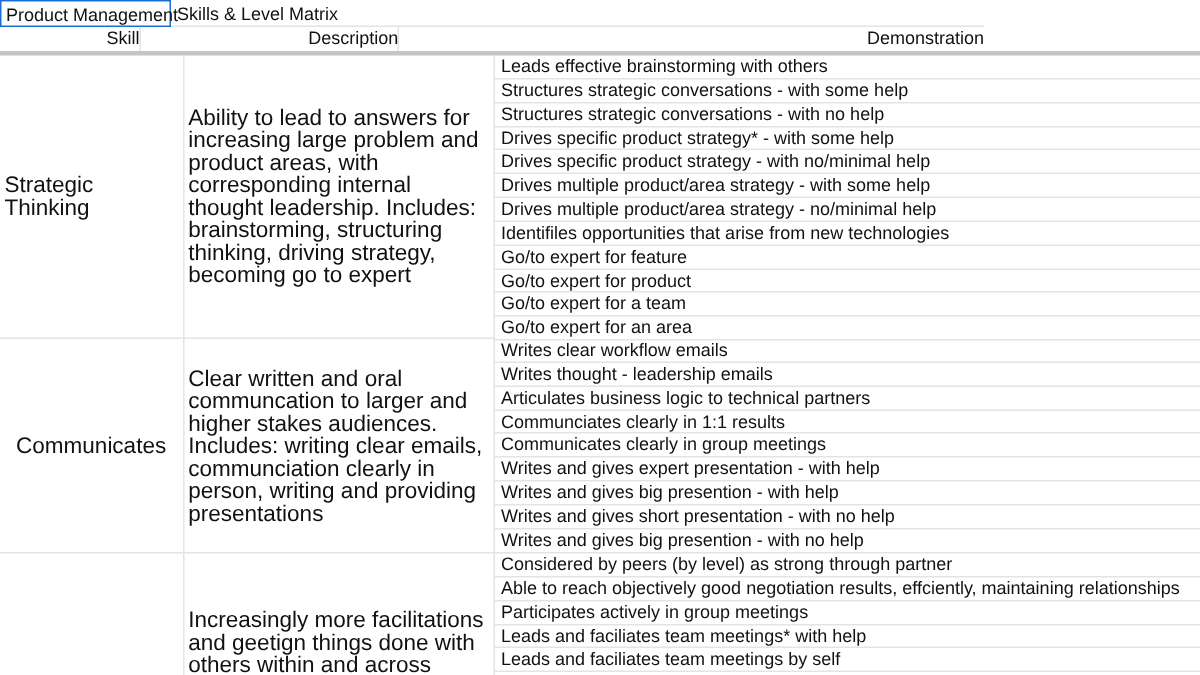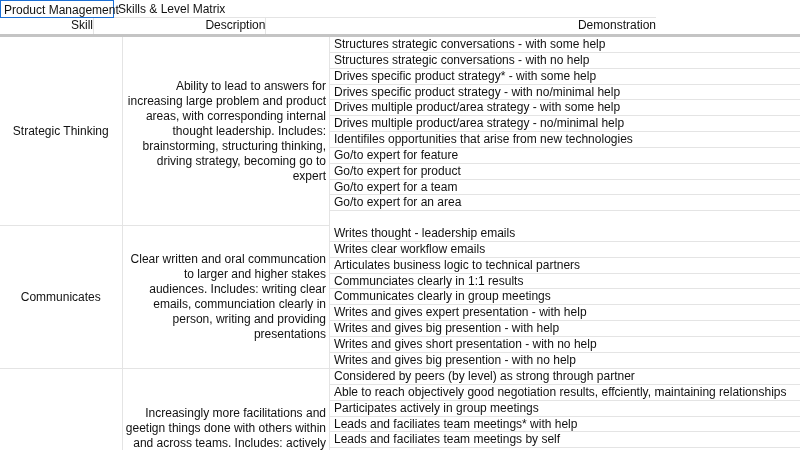--- a/index.html
+++ b/index.html
@@ -76,22 +76,22 @@
     display: flex;
     width: 800px;
   }
   .merged {
     box-sizing: border-box;
     border-right: 1px solid #e4e4e4;
     border-bottom: 1px solid #e4e4e4;
     display: flex;
     align-items: center;
     justify-content: center;
-    text-align: right;
-    font-size: 12px;
+    text-align: left;
+    font-size: 15px;
     line-height: 15px;
     white-space: normal;
     padding: 0 3px;
   }
   .merged.c-a { width: 124px; }
   .merged.c-b { width: 210px; }
   .demos {
     width: 476px;
     display: flex;
     flex-direction: column;
@@ -128,40 +128,41 @@
   </div>
 
   <div class="freeze-line"></div>
 
   <div class="data">
 
     <div class="group g1">
       <div class="merged c-a">Strategic Thinking</div>
       <div class="merged c-b">Ability to lead to answers for increasing large problem and product areas, with corresponding internal thought leadership. Includes: brainstorming, structuring thinking, driving strategy, becoming go to expert</div>
       <div class="demos">
+        <div class="demo">Leads effective brainstorming with others</div>
         <div class="demo">Structures strategic conversations - with some help</div>
         <div class="demo">Structures strategic conversations - with no help</div>
         <div class="demo">Drives specific product strategy* - with some help</div>
         <div class="demo">Drives specific product strategy - with no/minimal help</div>
         <div class="demo">Drives multiple product/area strategy - with some help</div>
         <div class="demo">Drives multiple product/area strategy - no/minimal help</div>
         <div class="demo">Identifiles opportunities that arise from new technologies</div>
         <div class="demo">Go/to expert for feature</div>
         <div class="demo">Go/to expert for product</div>
         <div class="demo">Go/to expert for a team</div>
         <div class="demo">Go/to expert for an area</div>
       </div>
     </div>
 
     <div class="group g2">
       <div class="merged c-a">Communicates</div>
       <div class="merged c-b">Clear written and oral communcation to larger and higher stakes audiences. Includes: writing clear emails, communciation clearly in person, writing and providing presentations</div>
       <div class="demos">
+        <div class="demo">Writes clear workflow emails</div>
         <div class="demo">Writes thought - leadership emails</div>
-        <div class="demo">Writes clear workflow emails</div>
         <div class="demo">Articulates business logic to technical partners</div>
         <div class="demo">Communciates clearly in 1:1 results</div>
         <div class="demo">Communicates clearly in group meetings</div>
         <div class="demo">Writes and gives expert presentation - with help</div>
         <div class="demo">Writes and gives big presention - with help</div>
         <div class="demo">Writes and gives short presentation - with no help</div>
         <div class="demo">Writes and gives big presention - with no help</div>
       </div>
     </div>
 

